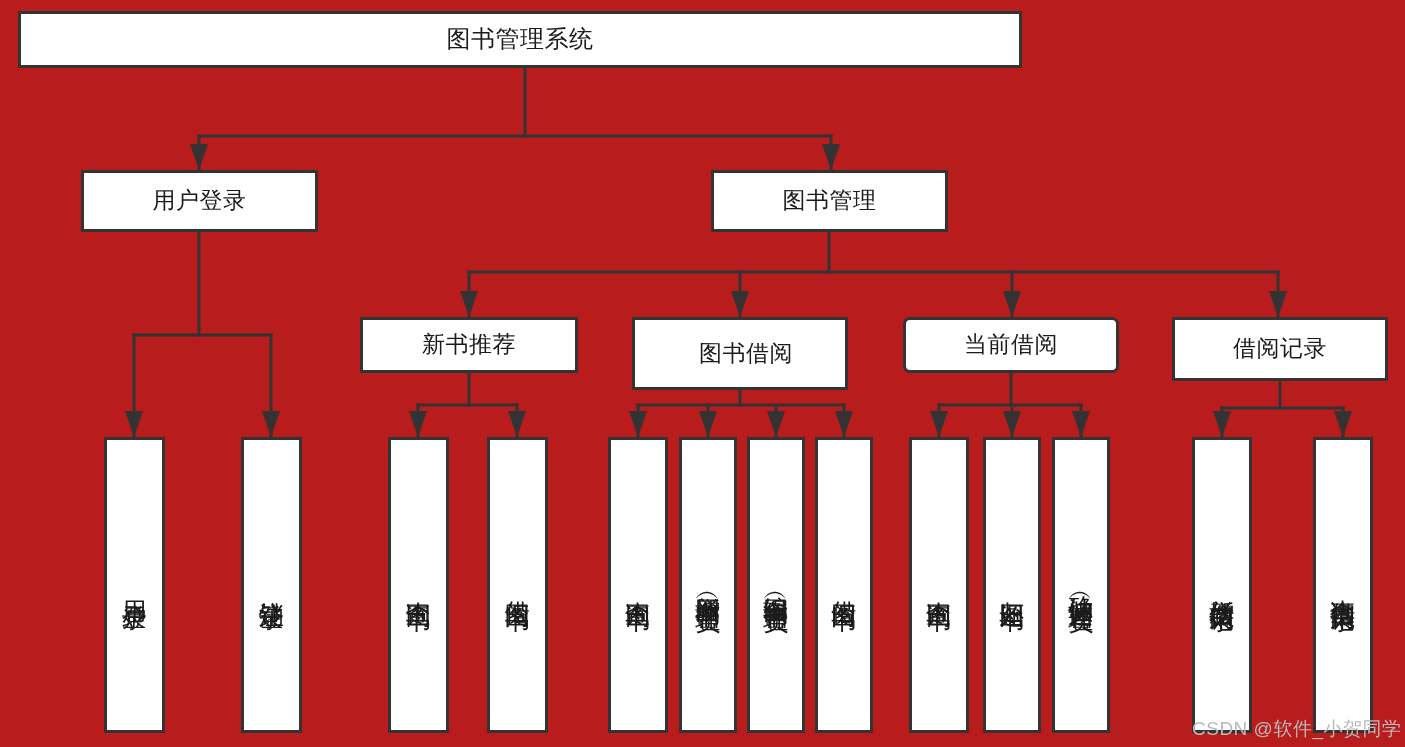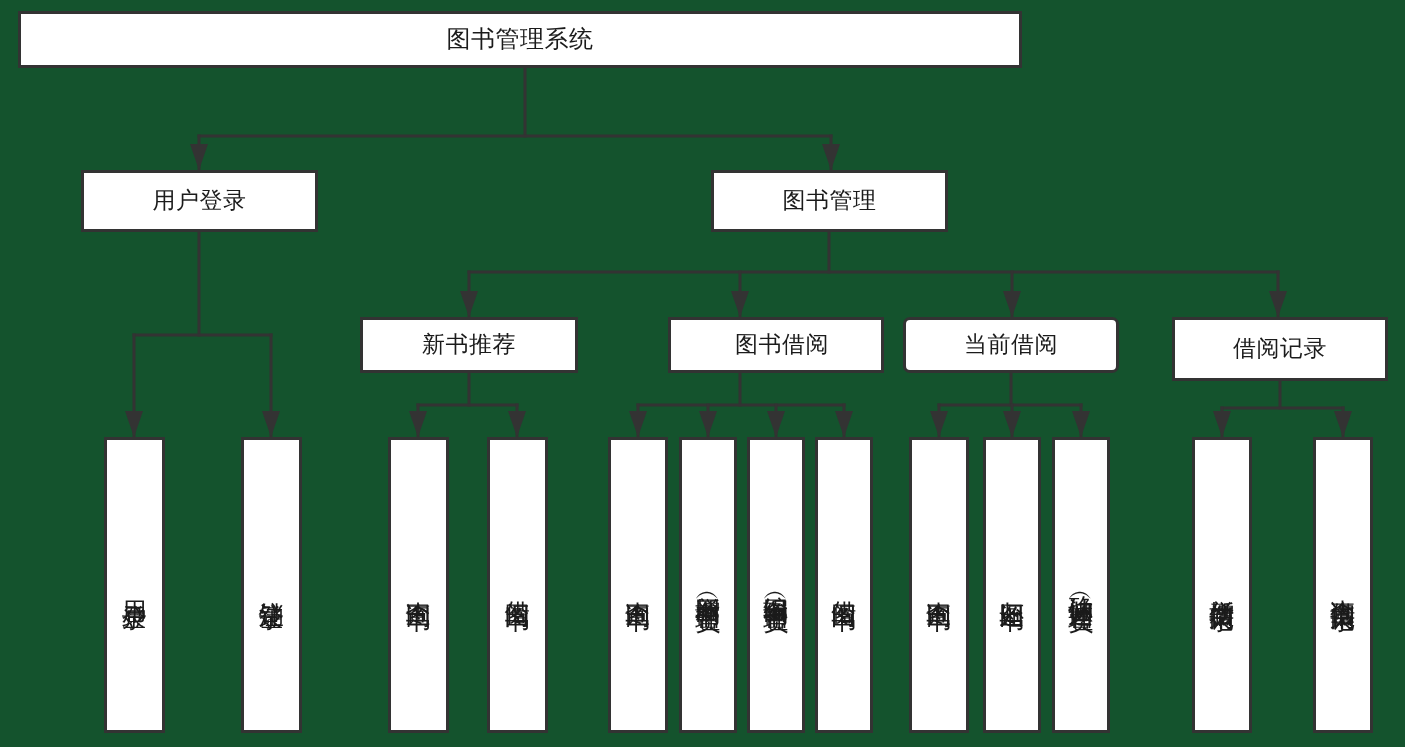--- a/index.html
+++ b/index.html
@@ -7,21 +7,21 @@
     padding: 0;
     background: #ffffff;
   }
   body {
     font-family: "Liberation Sans", "DejaVu Sans", sans-serif;
   }
   #canvas {
     position: relative;
     width: 1405px;
     height: 747px;
-    background: #14532d;
+    background: #b91c1c;
     overflow: hidden;
   }
   svg.wires {
     position: absolute;
     left: 0;
     top: 0;
     width: 1405px;
     height: 747px;
     pointer-events: none;
   }
@@ -143,21 +143,21 @@
   <div class="node horiz" style="left: 81px; top: 170px; width: 237px; height: 62px;">
     <span class="label">用户登录</span>
   </div>
   <div class="node horiz" style="left: 360px; top: 317px; width: 218px; height: 56px;">
     <span class="label">新书推荐</span>
   </div>
 
   <div class="node horiz" style="left: 711px; top: 170px; width: 237px; height: 62px;">
     <span class="label">图书管理</span>
   </div>
-  <div class="node horiz" style="left: 668px; top: 317px; width: 216px; height: 56px; padding-left: 12px;">
+  <div class="node horiz" style="left: 632px; top: 317px; width: 216px; height: 73px; padding-left: 12px;">
     <span class="label">图书借阅</span>
   </div>
   <div class="node horiz" style="left: 903px; top: 317px; width: 216px; height: 56px; border-radius: 7px;">
     <span class="label">当前借阅</span>
   </div>
   <div class="node horiz" style="left: 1172px; top: 317px; width: 216px; height: 64px;">
     <span class="label">借阅记录</span>
   </div>
 
   <div class="node vert" style="left: 104px; top: 437px; width: 61px; height: 296px;">
@@ -197,14 +197,15 @@
     <span class="label">确认归还（管理员）</span>
   </div>
 
   <div class="node vert" style="left: 1192px; top: 437px; width: 60px; height: 296px;">
     <span class="label">新增借阅记录</span>
   </div>
   <div class="node vert" style="left: 1313px; top: 437px; width: 60px; height: 296px;">
     <span class="label">查询借阅记录</span>
   </div>
 
+  <div class="watermark" style="left:1192px; top:716px;">CSDN @软件_小贺同学</div>
 
 </div>
 
 </body></html>

